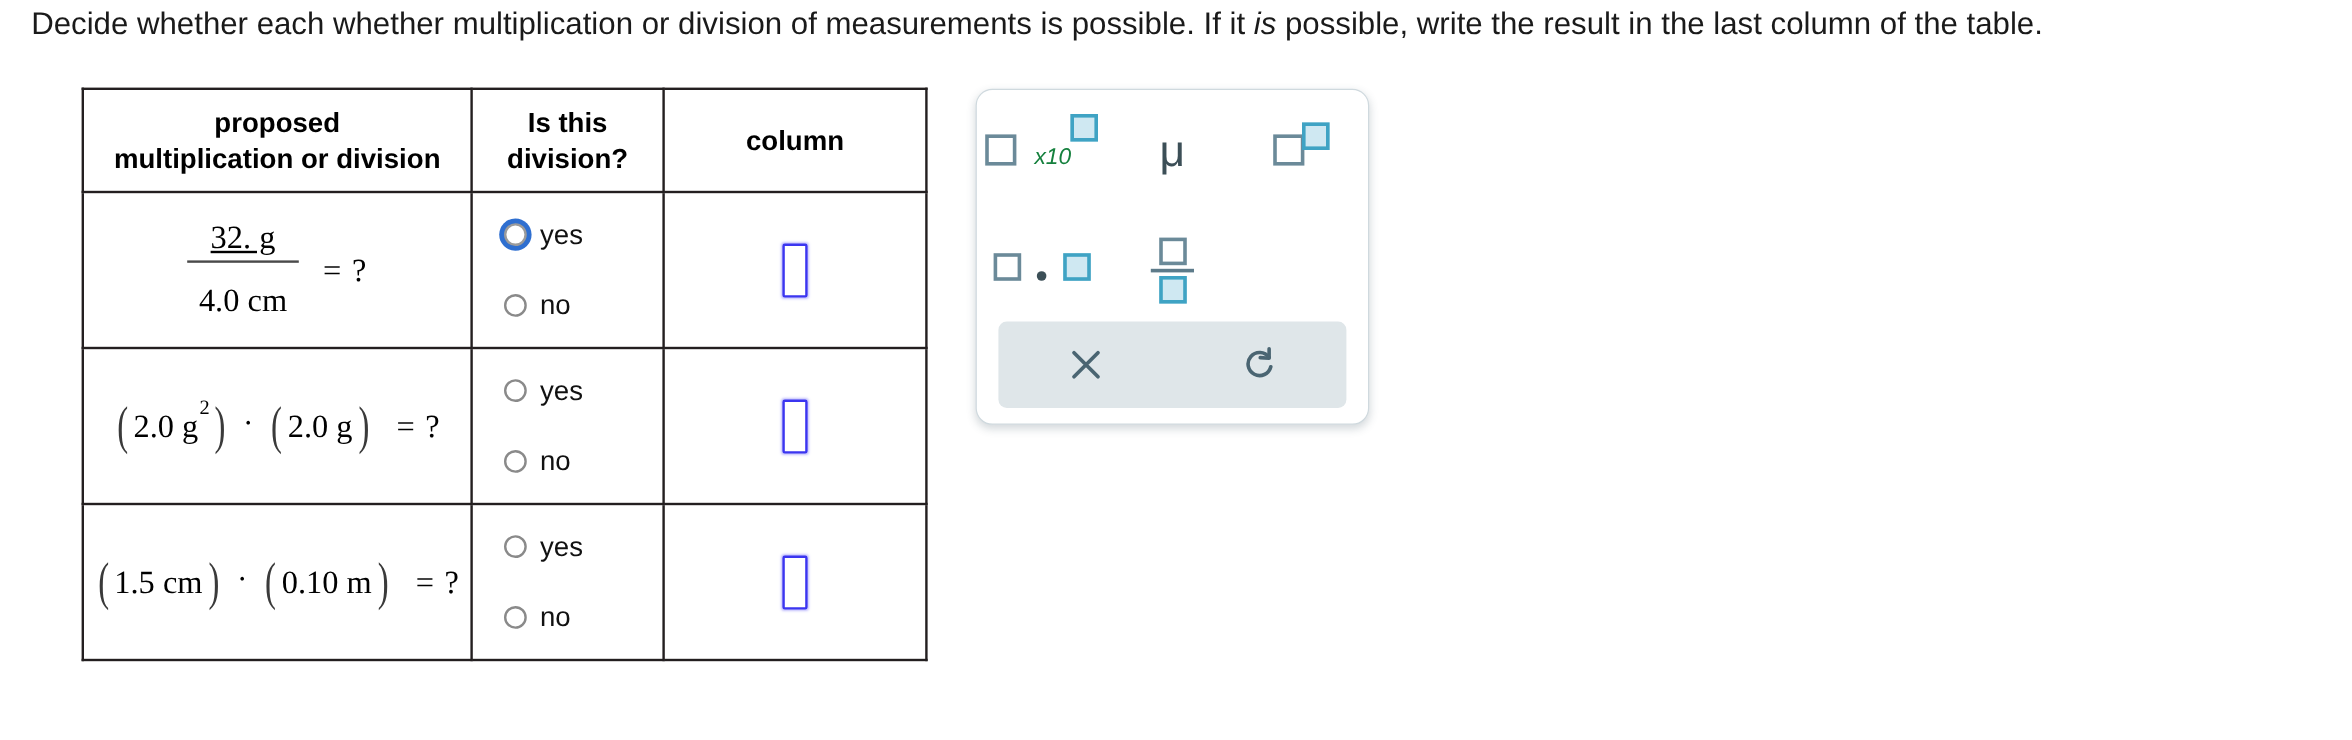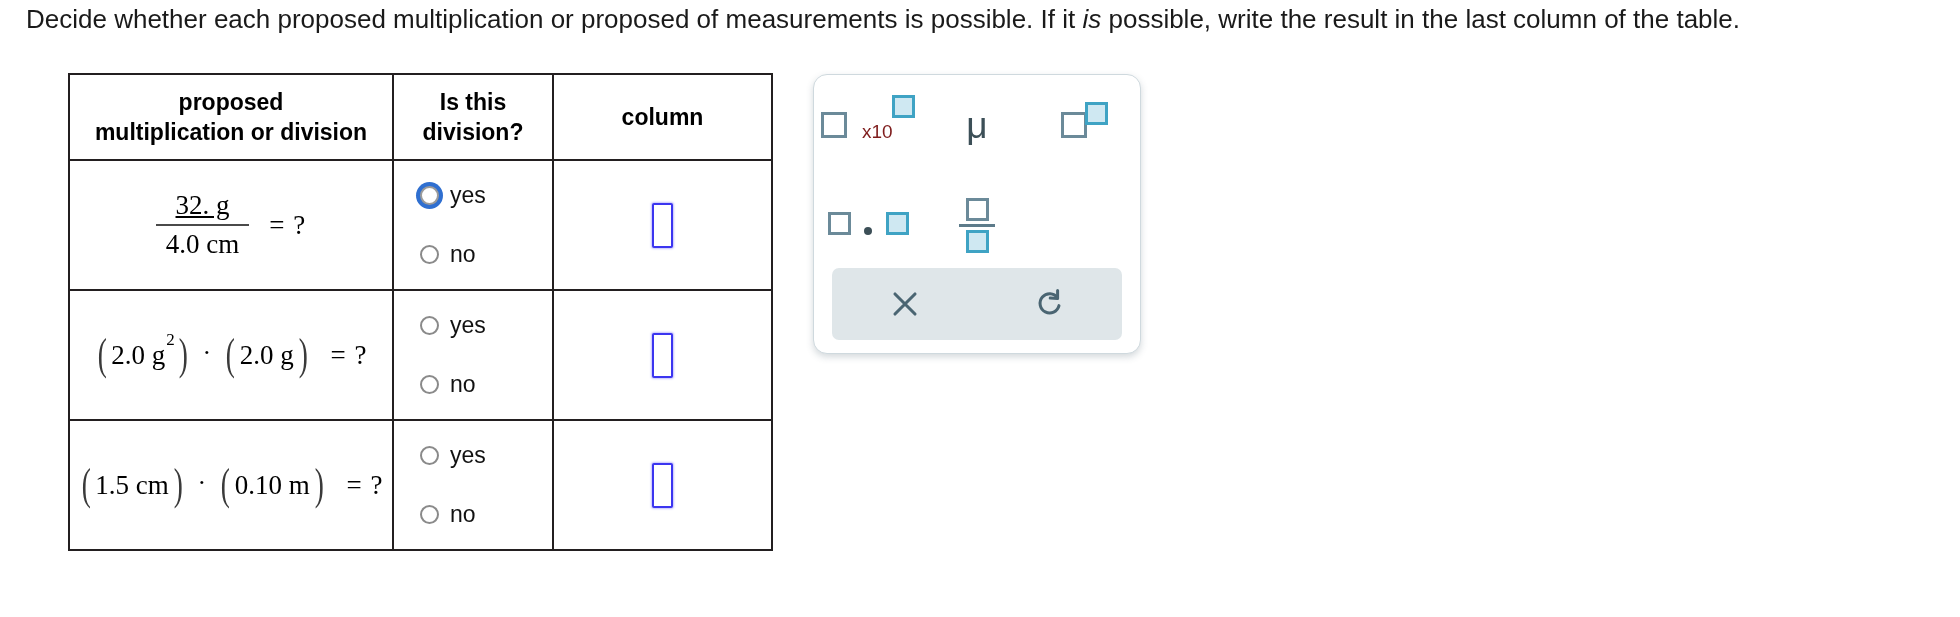--- a/index.html
+++ b/index.html
@@ -71,21 +71,21 @@
   }
   .frac {
     display: inline-flex;
     flex-direction: column;
     align-items: center;
     justify-content: center;
     vertical-align: middle;
     line-height: 1.18;
   }
   .frac .num { padding: 0 10px 2px 10px; text-decoration: underline; }
-  .frac .den { padding: 3px 10px 0 10px; border-top: 2px solid #4a4a4a; }
+  .frac .den { padding: 16px 10px 0 10px; border-top: 2px solid #4a4a4a; }
   .eqmark { margin-left: 14px; letter-spacing: 1px; }
   .paren {
     display: inline-block;
     font-size: 44px;
     line-height: 0.62;
     font-family: "Liberation Serif", serif;
     transform: scaleX(0.62);
     color: #3a3a3a;
     vertical-align: middle;
   }
@@ -208,25 +208,26 @@
     height: 23px;
   }
   .sci {
     display: inline-flex;
     align-items: flex-end;
     position: relative;
   }
   .sci .x10 {
     font-size: 19px;
     font-family: "Liberation Sans", sans-serif;
-    color: #7f1d1d;
+    color: #15803d;
     margin-left: 15px;
     line-height: 1;
     position: relative;
     top: 3px;
+    font-style: italic;
   }
   .sci .expbox {
     position: relative;
     top: -20px;
     left: -1px;
   }
   .mu {
     font-size: 37px;
     color: #3c4f57;
     font-family: "Liberation Sans", sans-serif;
@@ -274,21 +275,21 @@
     justify-content: center;
     height: 72px;
     cursor: pointer;
   }
   .act-btn svg { display: block; }
 </style>
 </head>
 <body>
 
 <div class="instruction">
-  <span>Decide whether each proposed multiplication or proposed of measurements is possible. If it </span><span class="em">is</span><span> possible, write the result in the last column of the table.</span>
+  <span>Decide whether each whether multiplication or division of measurements is possible. If it </span><span class="em">is</span><span> possible, write the result in the last column of the table.</span>
 </div>
 
 <table class="qtable">
   <colgroup>
     <col class="col-proposed">
       <col class="col-possible">
       <col class="col-result">
   </colgroup>
   <thead>
     <tr>

